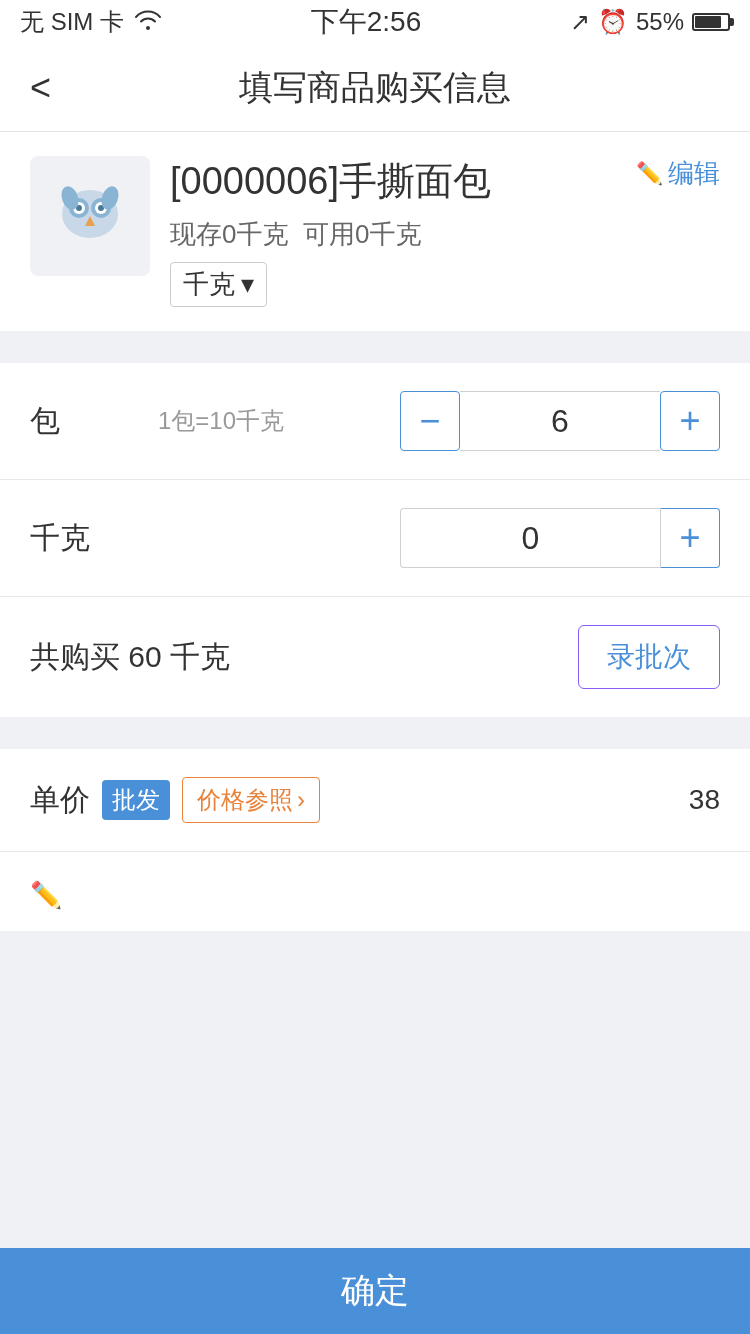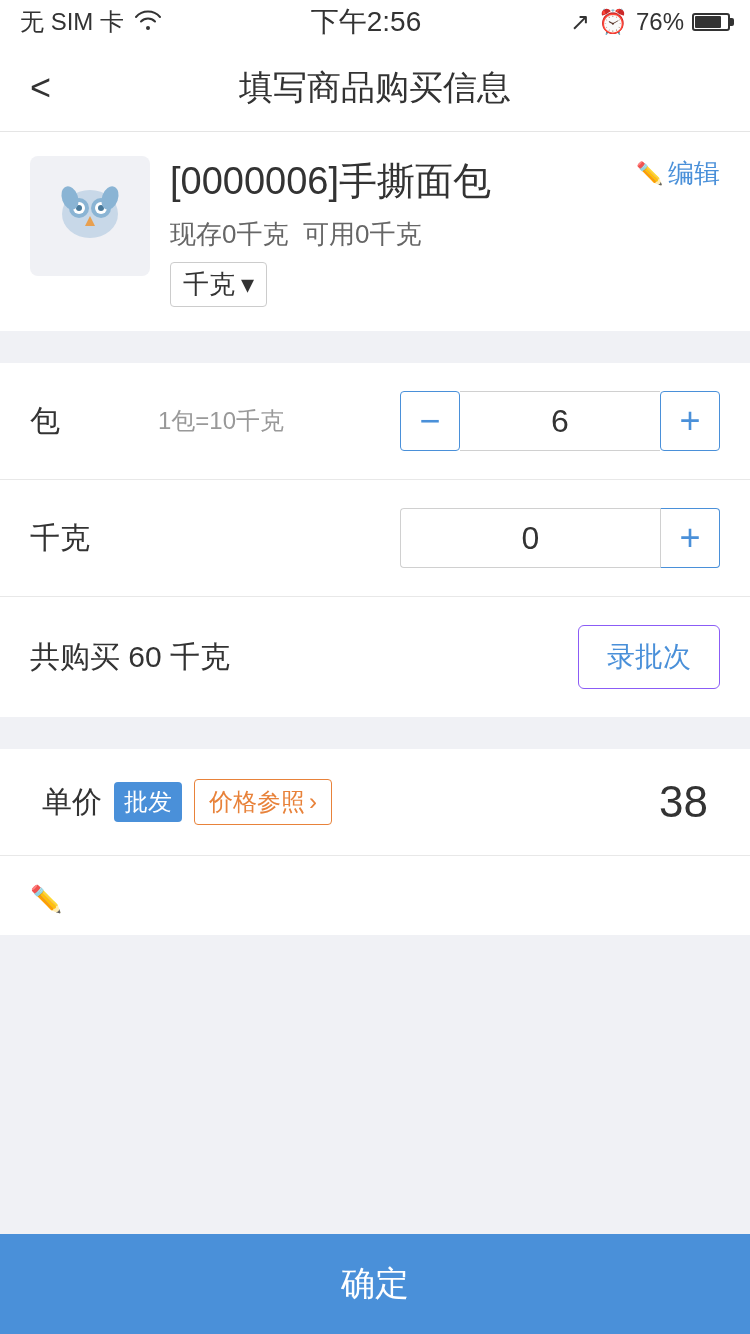--- a/index.html
+++ b/index.html
@@ -174,21 +174,21 @@
       padding: 12px 28px;
       font-size: 28px;
       color: #4a90d9;
       background: #fff;
       cursor: pointer;
     }
 
     
     .price-section {
       background: #fff;
-      padding: 28px 42px;
+      padding: 28px 30px;
       margin-bottom: 0;
       border-bottom: 1px solid #e8e8e8;
     }
     .price-row {
       display: flex; align-items: center; justify-content: space-between;
     }
     .price-left { display: flex; align-items: center; gap: 12px; }
     .price-label { font-size: 30px; color: #333; }
     .price-tag {
       background: #4a90d9;
@@ -199,42 +199,42 @@
     }
     .price-ref-btn {
       border: 1.5px solid #e8823a;
       border-radius: 4px;
       padding: 6px 14px;
       font-size: 24px;
       color: #e8823a;
       display: flex; align-items: center; gap: 4px;
       cursor: pointer;
     }
-    .price-value { font-size: 44px; color: #333; font-weight: 400; }
+    .price-value { font-size: 28px; color: #333; font-weight: 400; }
 
     
     .amount-section {
       background: #fff;
       padding: 28px 30px 20px;
     }
     .amount-row {
       font-size: 32px; color: #333; font-weight: 500; margin-bottom: 20px;
     }
     .remark-row {
       display: flex; align-items: center; gap: 10px;
       font-size: 28px; color: #999;
     }
     .pencil-icon { font-size: 26px; color: #999; }
 
     
     .confirm-btn {
       position: fixed;
       bottom: 0; left: 0; right: 0;
       width: 750px;
-      height: 100px;
+      height: 86px;
       background: #4a90d9;
       color: #fff;
       font-size: 34px;
       border: none;
       display: flex; align-items: center; justify-content: center;
       cursor: pointer;
     }
   </style>
 </head>
 <body>
@@ -247,21 +247,21 @@
         <path d="M14 16a2 2 0 110 4 2 2 0 010-4z" fill="#333"></path>
         <path d="M7 11.5a9.9 9.9 0 0114 0" stroke="#333" stroke-width="2" fill="none" stroke-linecap="round"></path>
         <path d="M2 7a16 16 0 0124 0" stroke="#333" stroke-width="2" fill="none" stroke-linecap="round"></path>
       </svg>
     </span>
   </div>
   <div class="status-center">下午2:56</div>
   <div class="status-right">
     <span>↗</span>
     <span>⏰</span>
-    <span>76%</span>
+    <span>55%</span>
     <span class="battery-icon">
       <span class="battery-body">
           <span class="battery-fill"></span>
         </span>
     </span>
   </div>
 </div>
 
 <div class="nav-bar">
   <span class="nav-back">&lt;</span>

